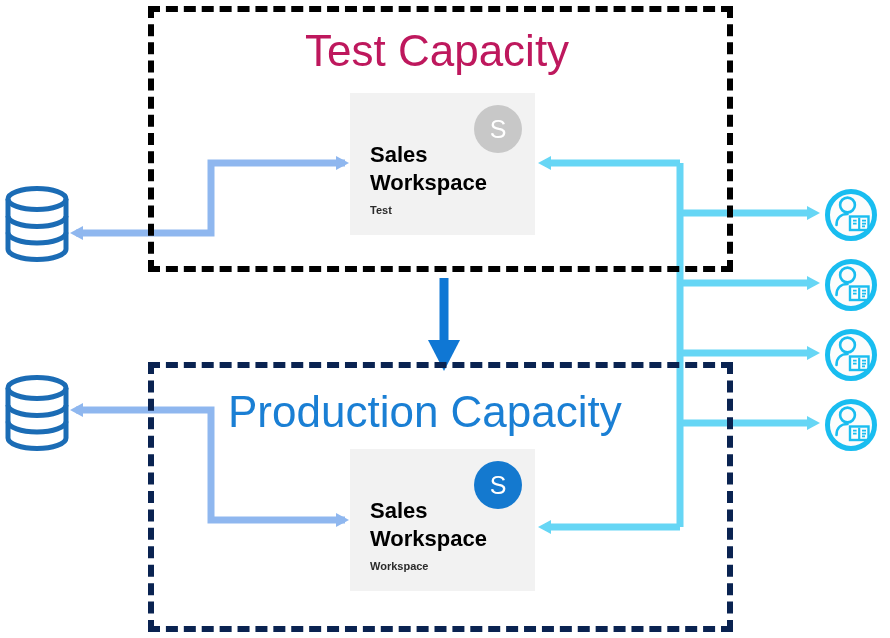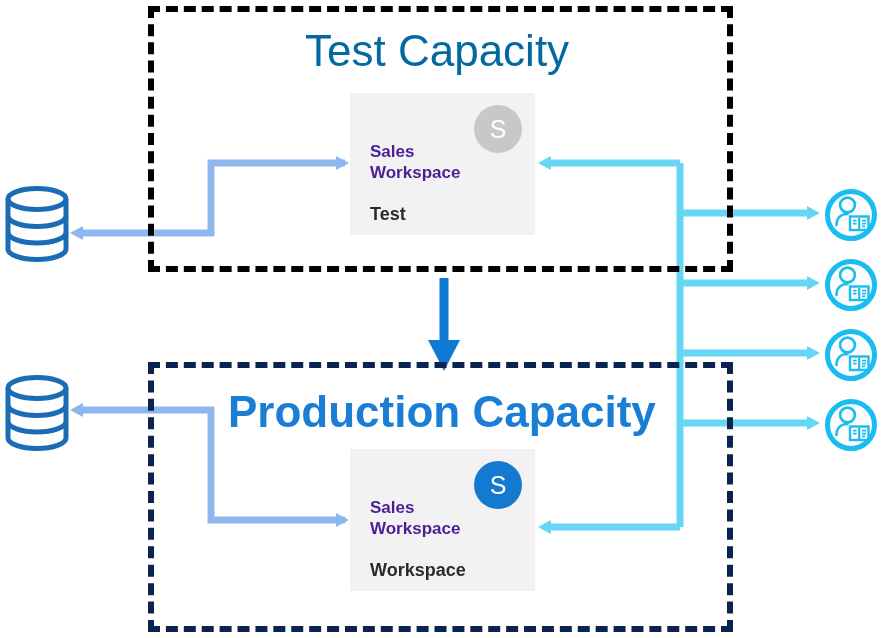--- a/index.html
+++ b/index.html
@@ -34,48 +34,48 @@
   .capacity-title{
     position:absolute;
     font-family:"Liberation Sans", sans-serif;
     font-weight:300;
     font-size:44px;
     letter-spacing:0px;
     white-space:nowrap;
     line-height:1;
   }
   #test-capacity-title{
-    left:305px; top:29px; color:#0369a1;
+    left:305px; top:29px; color:#be185d;
   }
   #production-capacity-title{
-    left:228px; top:390px; color:#1a7fd4;font-weight:bold;
+    left:228px; top:390px; color:#1a7fd4;
   }
 
   
   .workspace-card{
     position:absolute;
     width:185px; height:142px;
     background:#f2f2f2;
   }
   #test-workspace-card{ left:350px; top:93px; }
   #production-workspace-card{ left:350px; top:449px; }
 
   .ws-name{
     position:absolute;
     left:20px; top:48px;
     width:120px;
-    font-size:17px;
+    font-size:22px;
     font-weight:bold;
-    color:#4c1d95;
+    color:#000000;
     line-height:1.25;
   }
   .ws-env{
     position:absolute;
     left:20px; top:112px;
-    font-size:18px;
+    font-size:11px;
     font-weight:bold;
     color:#2b2b2b;
     line-height:1;
   }
   .ws-avatar{
     position:absolute;
     right:13px; top:12px;
     width:48px; height:48px;
     border-radius:50%;
     display:flex;

